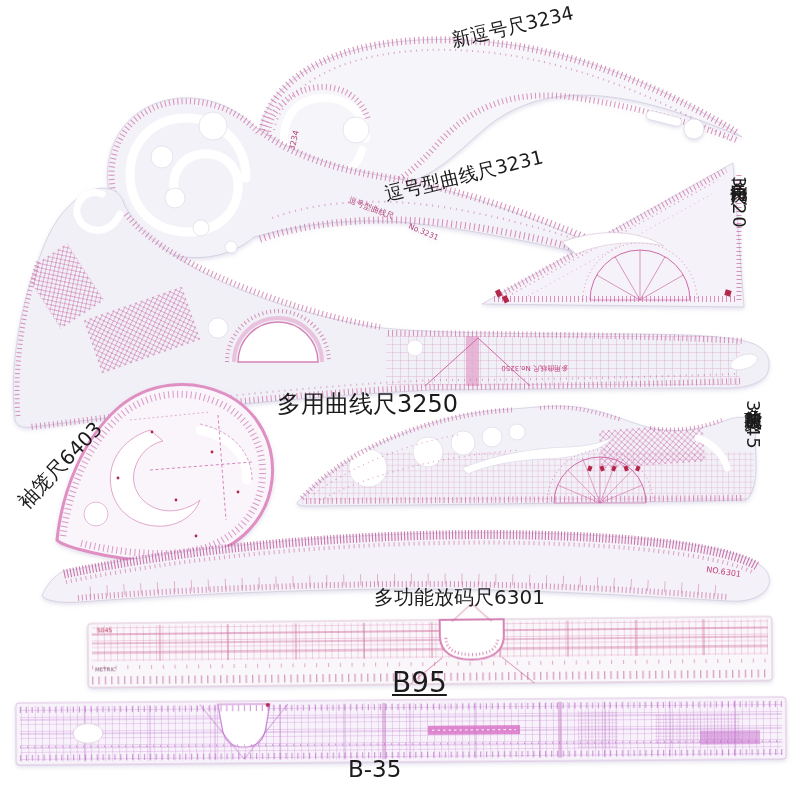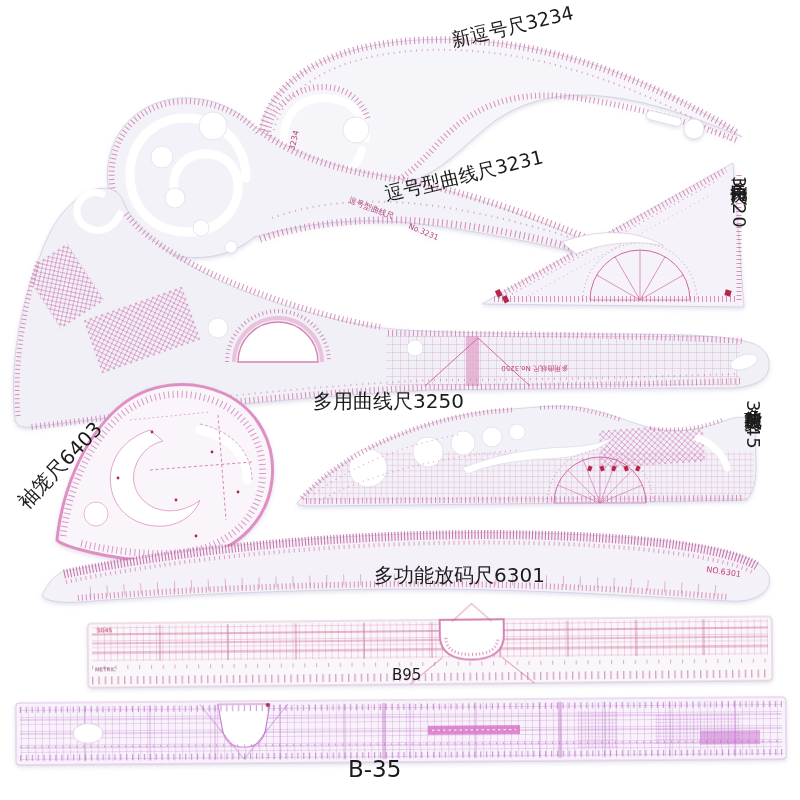--- a/index.html
+++ b/index.html
@@ -3,25 +3,25 @@
 <meta charset="utf-8">
 <style>
   html,body{margin:0;padding:0;background:#ffffff;}
   #canvas{position:relative;width:800px;height:800px;background:#ffffff;overflow:hidden;
           font-family:"DejaVu Sans",sans-serif;}
   #canvas svg{position:absolute;left:0;top:0;}
   .lbl{position:absolute;color:#1b1b1b;white-space:nowrap;font-family:"DejaVu Sans",sans-serif;}
   .l3234{left:452px;top:28px;font-size:19px;transform:rotate(-13deg);transform-origin:0 50%;}
   .l3231{left:385px;top:182px;font-size:19px;transform:rotate(-13.5deg);transform-origin:0 50%;}
   .l3220{left:727px;top:166px;font-size:18px;writing-mode:vertical-rl;text-orientation:mixed;letter-spacing:2px;}
-  .l3250{left:277px;top:388px;font-size:20px;margin-left:36px;}
+  .l3250{left:277px;top:388px;font-size:24px;}
   .l6403{left:12px;top:496px;font-size:20px;transform:rotate(-46deg);transform-origin:0 0;}
   .l3245{left:741px;top:394px;font-size:18px;writing-mode:vertical-rl;text-orientation:mixed;letter-spacing:1px;}
-  .l6301{left:374px;top:562px;font-size:20px;}
-  .lb95{left:392px;top:666px;font-size:15px;}
+  .l6301{left:374px;top:584px;font-size:20px;}
+  .lb95{left:392px;top:666px;font-size:28px;text-decoration:underline;}
   .lb55{left:348px;top:756px;font-size:23px;}
   .shadow{filter:drop-shadow(0 2.5px 2px rgba(150,140,185,0.28));}
 </style>
 </head>
 <body>
 
 <div id="canvas">
 <svg width="800" height="800" viewBox="0 0 800 800">
   <defs>
     <pattern id="pgridB95" width="6.5" height="6.5" patternUnits="userSpaceOnUse">

